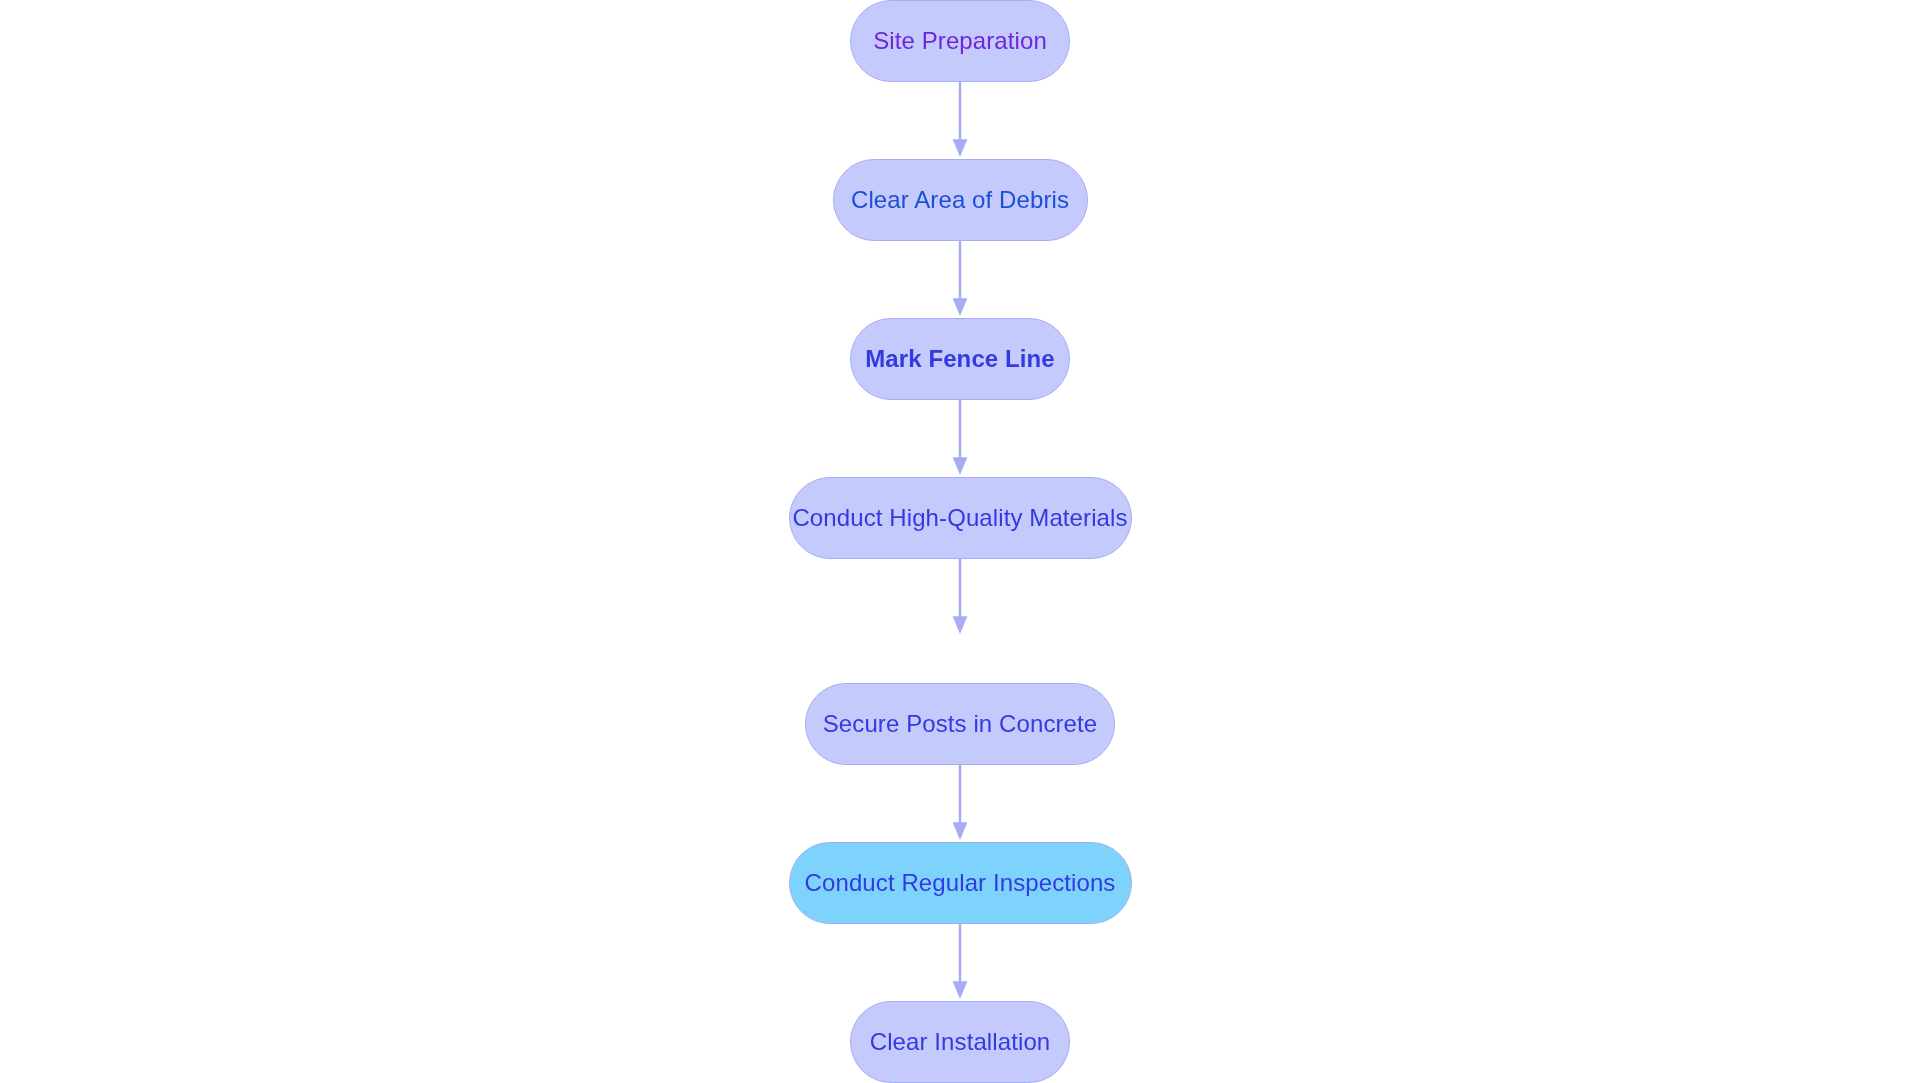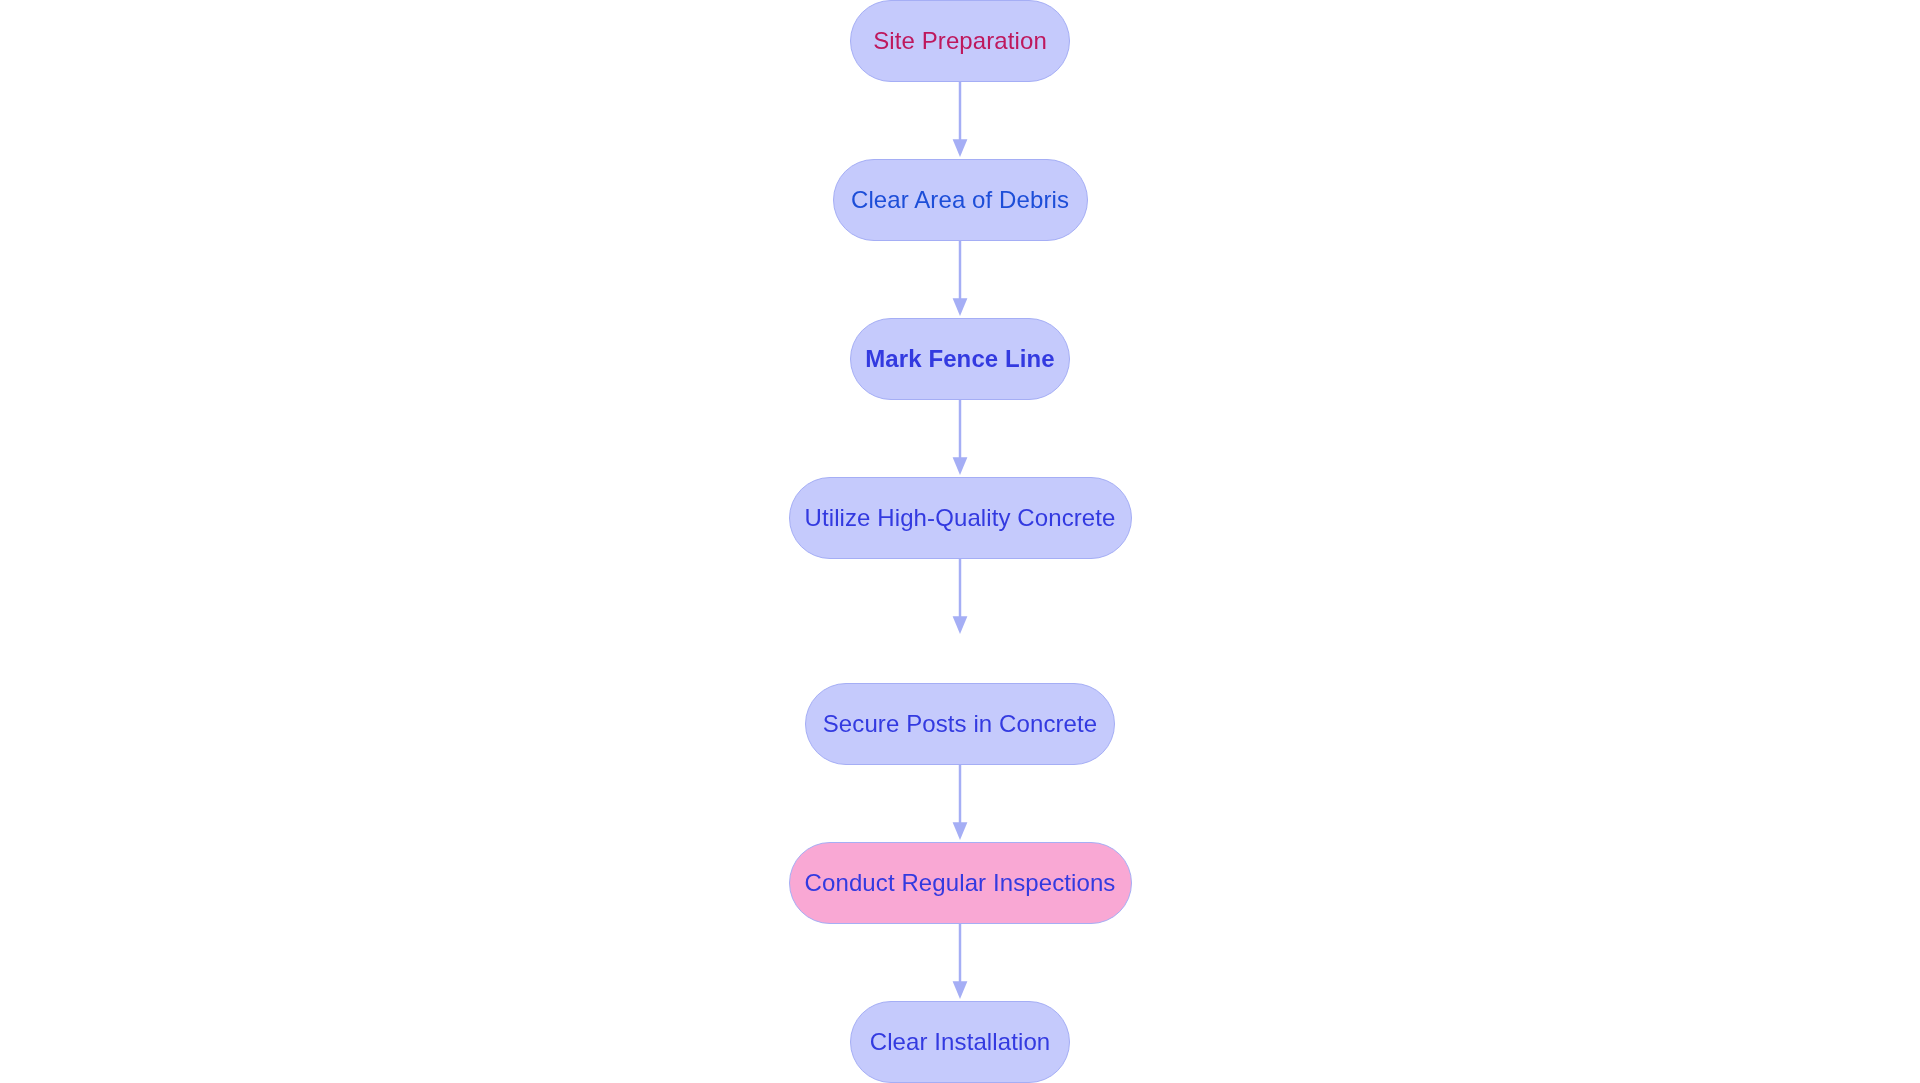--- a/index.html
+++ b/index.html
@@ -57,21 +57,21 @@
     display: block;
   }
 </style>
 </head>
 <body style="background: rgb(255, 255, 255);">
 
 <div id="flowchart">
 
   <div class="node-row">
     <div class="node" style="width: 220px; background: rgb(197, 202, 252); border-color: rgb(165, 174, 245);">
-      <span class="node-label" style="color: #be185d;">Site Preparation</span>
+      <span class="node-label" style="color: #6d28d9;">Site Preparation</span>
     </div>
   </div>
 
   <svg class="connector" viewBox="0 0 26 78" xmlns="http://www.w3.org/2000/svg">
     <line x1="13" y1="0" x2="13" y2="62" stroke="#a5aef5" stroke-width="2.5"></line>
     <polygon points="13,76 5.5,58 20.5,58" fill="#a5aef5"></polygon>
   </svg>
 
   <div class="node-row">
     <div class="node" style="width: 255px; background: rgb(197, 202, 252); border-color: rgb(165, 174, 245);">
@@ -90,42 +90,42 @@
     </div>
   </div>
 
   <svg class="connector" viewBox="0 0 26 78" xmlns="http://www.w3.org/2000/svg">
     <line x1="13" y1="0" x2="13" y2="62" stroke="#a5aef5" stroke-width="2.5"></line>
     <polygon points="13,76 5.5,58 20.5,58" fill="#a5aef5"></polygon>
   </svg>
 
   <div class="node-row">
     <div class="node" style="width: 343px; background: rgb(197, 202, 252); border-color: rgb(165, 174, 245);">
-      <span class="node-label" style="color: rgb(51, 58, 224);">Utilize High-Quality Concrete</span>
+      <span class="node-label" style="color: rgb(51, 58, 224);">Conduct High-Quality Materials</span>
     </div>
   </div>
 
   <svg class="connector" viewBox="0 0 26 78" xmlns="http://www.w3.org/2000/svg">
     <line x1="13" y1="0" x2="13" y2="62" stroke="#a5aef5" stroke-width="2.5"></line>
     <polygon points="13,76 5.5,58 20.5,58" fill="#a5aef5"></polygon>
   </svg>
 
   <div class="node-row">
     <div class="node" style="width: 310px; background: rgb(197, 202, 252); border-color: rgb(165, 174, 245); margin-top: 47px;">
       <span class="node-label" style="color: rgb(51, 58, 224);">Secure Posts in Concrete</span>
     </div>
   </div>
 
   <svg class="connector" viewBox="0 0 26 78" xmlns="http://www.w3.org/2000/svg">
     <line x1="13" y1="0" x2="13" y2="62" stroke="#a5aef5" stroke-width="2.5"></line>
     <polygon points="13,76 5.5,58 20.5,58" fill="#a5aef5"></polygon>
   </svg>
 
   <div class="node-row">
-    <div class="node" style="width: 343px; background: #f9a8d4; border-color: rgb(165, 174, 245);">
+    <div class="node" style="width: 343px; background: #7dd3fc; border-color: rgb(165, 174, 245);">
       <span class="node-label" style="color: rgb(51, 58, 224);">Conduct Regular Inspections</span>
     </div>
   </div>
 
   <svg class="connector" viewBox="0 0 26 78" xmlns="http://www.w3.org/2000/svg">
     <line x1="13" y1="0" x2="13" y2="62" stroke="#a5aef5" stroke-width="2.5"></line>
     <polygon points="13,76 5.5,58 20.5,58" fill="#a5aef5"></polygon>
   </svg>
 
   <div class="node-row">

